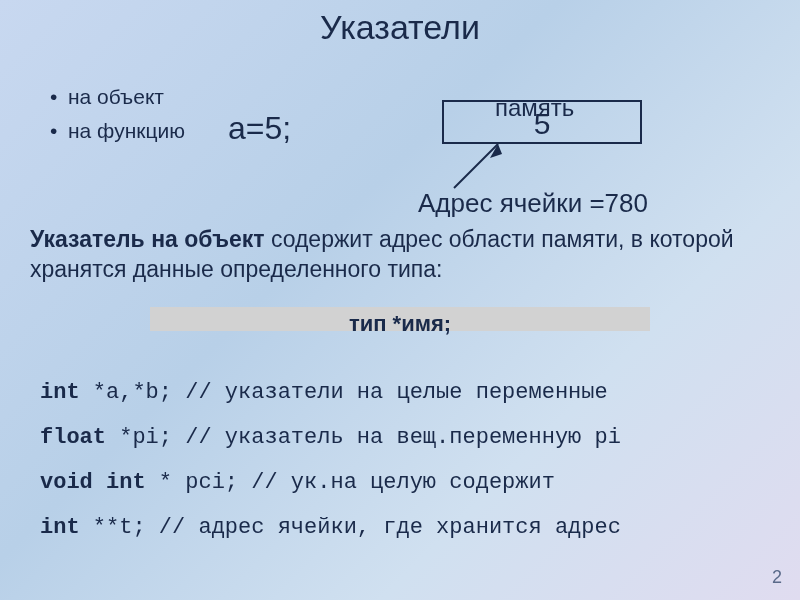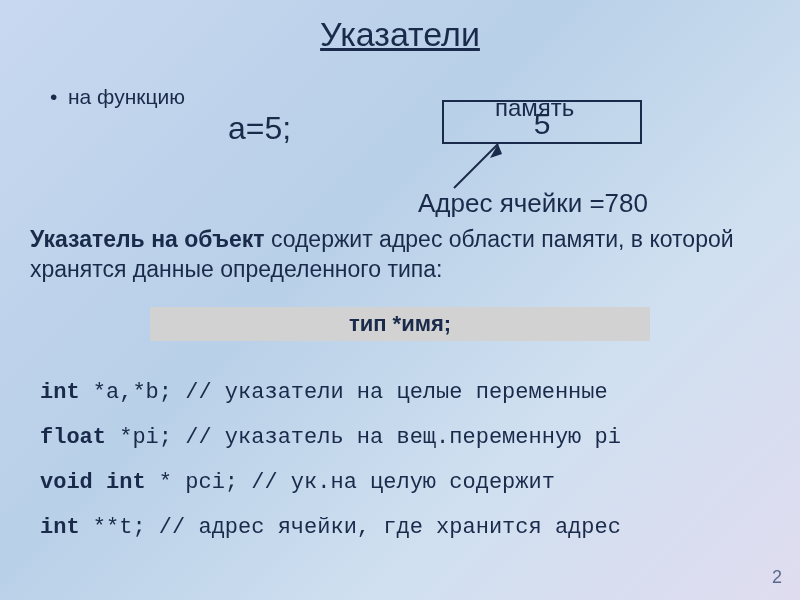--- a/index.html
+++ b/index.html
@@ -7,22 +7,21 @@
   body {
     background: linear-gradient(135deg, #c8d8f0 0%, #b8d0e8 40%, #d0e0f0 70%, #e0dcf0 100%);
     font-family: Arial, sans-serif;
     color: #1a2a4a;
     position: relative;
   }
   .title {
     text-align: center;
     font-size: 34px;
     font-weight: 400;
-    text-decoration: underline;
-    padding-top: 15px;
+    padding-top: 8px;
     color: #1a2a4a;
   }
   .bullets {
     position: absolute;
     left: 50px;
     top: 80px;
     font-size: 21px;
     line-height: 1.6;
   }
   .bullets li { list-style: none; position: relative; padding-left: 18px; }
@@ -75,21 +74,21 @@
     width: 740px;
     font-size: 23px;
     line-height: 1.3;
   }
   .desc b { font-weight: bold; }
   .typebar {
     position: absolute;
     left: 150px;
     top: 307px;
     width: 500px;
-    height: 34px;
+    height: 24px;
     background: #d2d2d2;
     text-align: center;
     font-size: 22px;
     line-height: 34px;
     font-weight: bold;
     color: #1a2a4a;
   }
   .codeblock {
     position: absolute;
     left: 40px;
@@ -108,20 +107,21 @@
     font-size: 18px;
     color: #5a6a8a;
   }
 </style>
 </head>
 <body>
 
 <div class="title">Указатели</div>
 
 <ul class="bullets">
+  <li>на объект</li>
   <li>на функцию</li>
 </ul>
 
 <div class="expr">a=5;</div>
 
 <div class="mem-label">память</div>
 <div class="mem-box">5</div>
 
 <svg class="arrow" width="60" height="48">
   <line x1="52" y1="0" x2="8" y2="44" stroke="#1a2a4a" stroke-width="2"></line>

